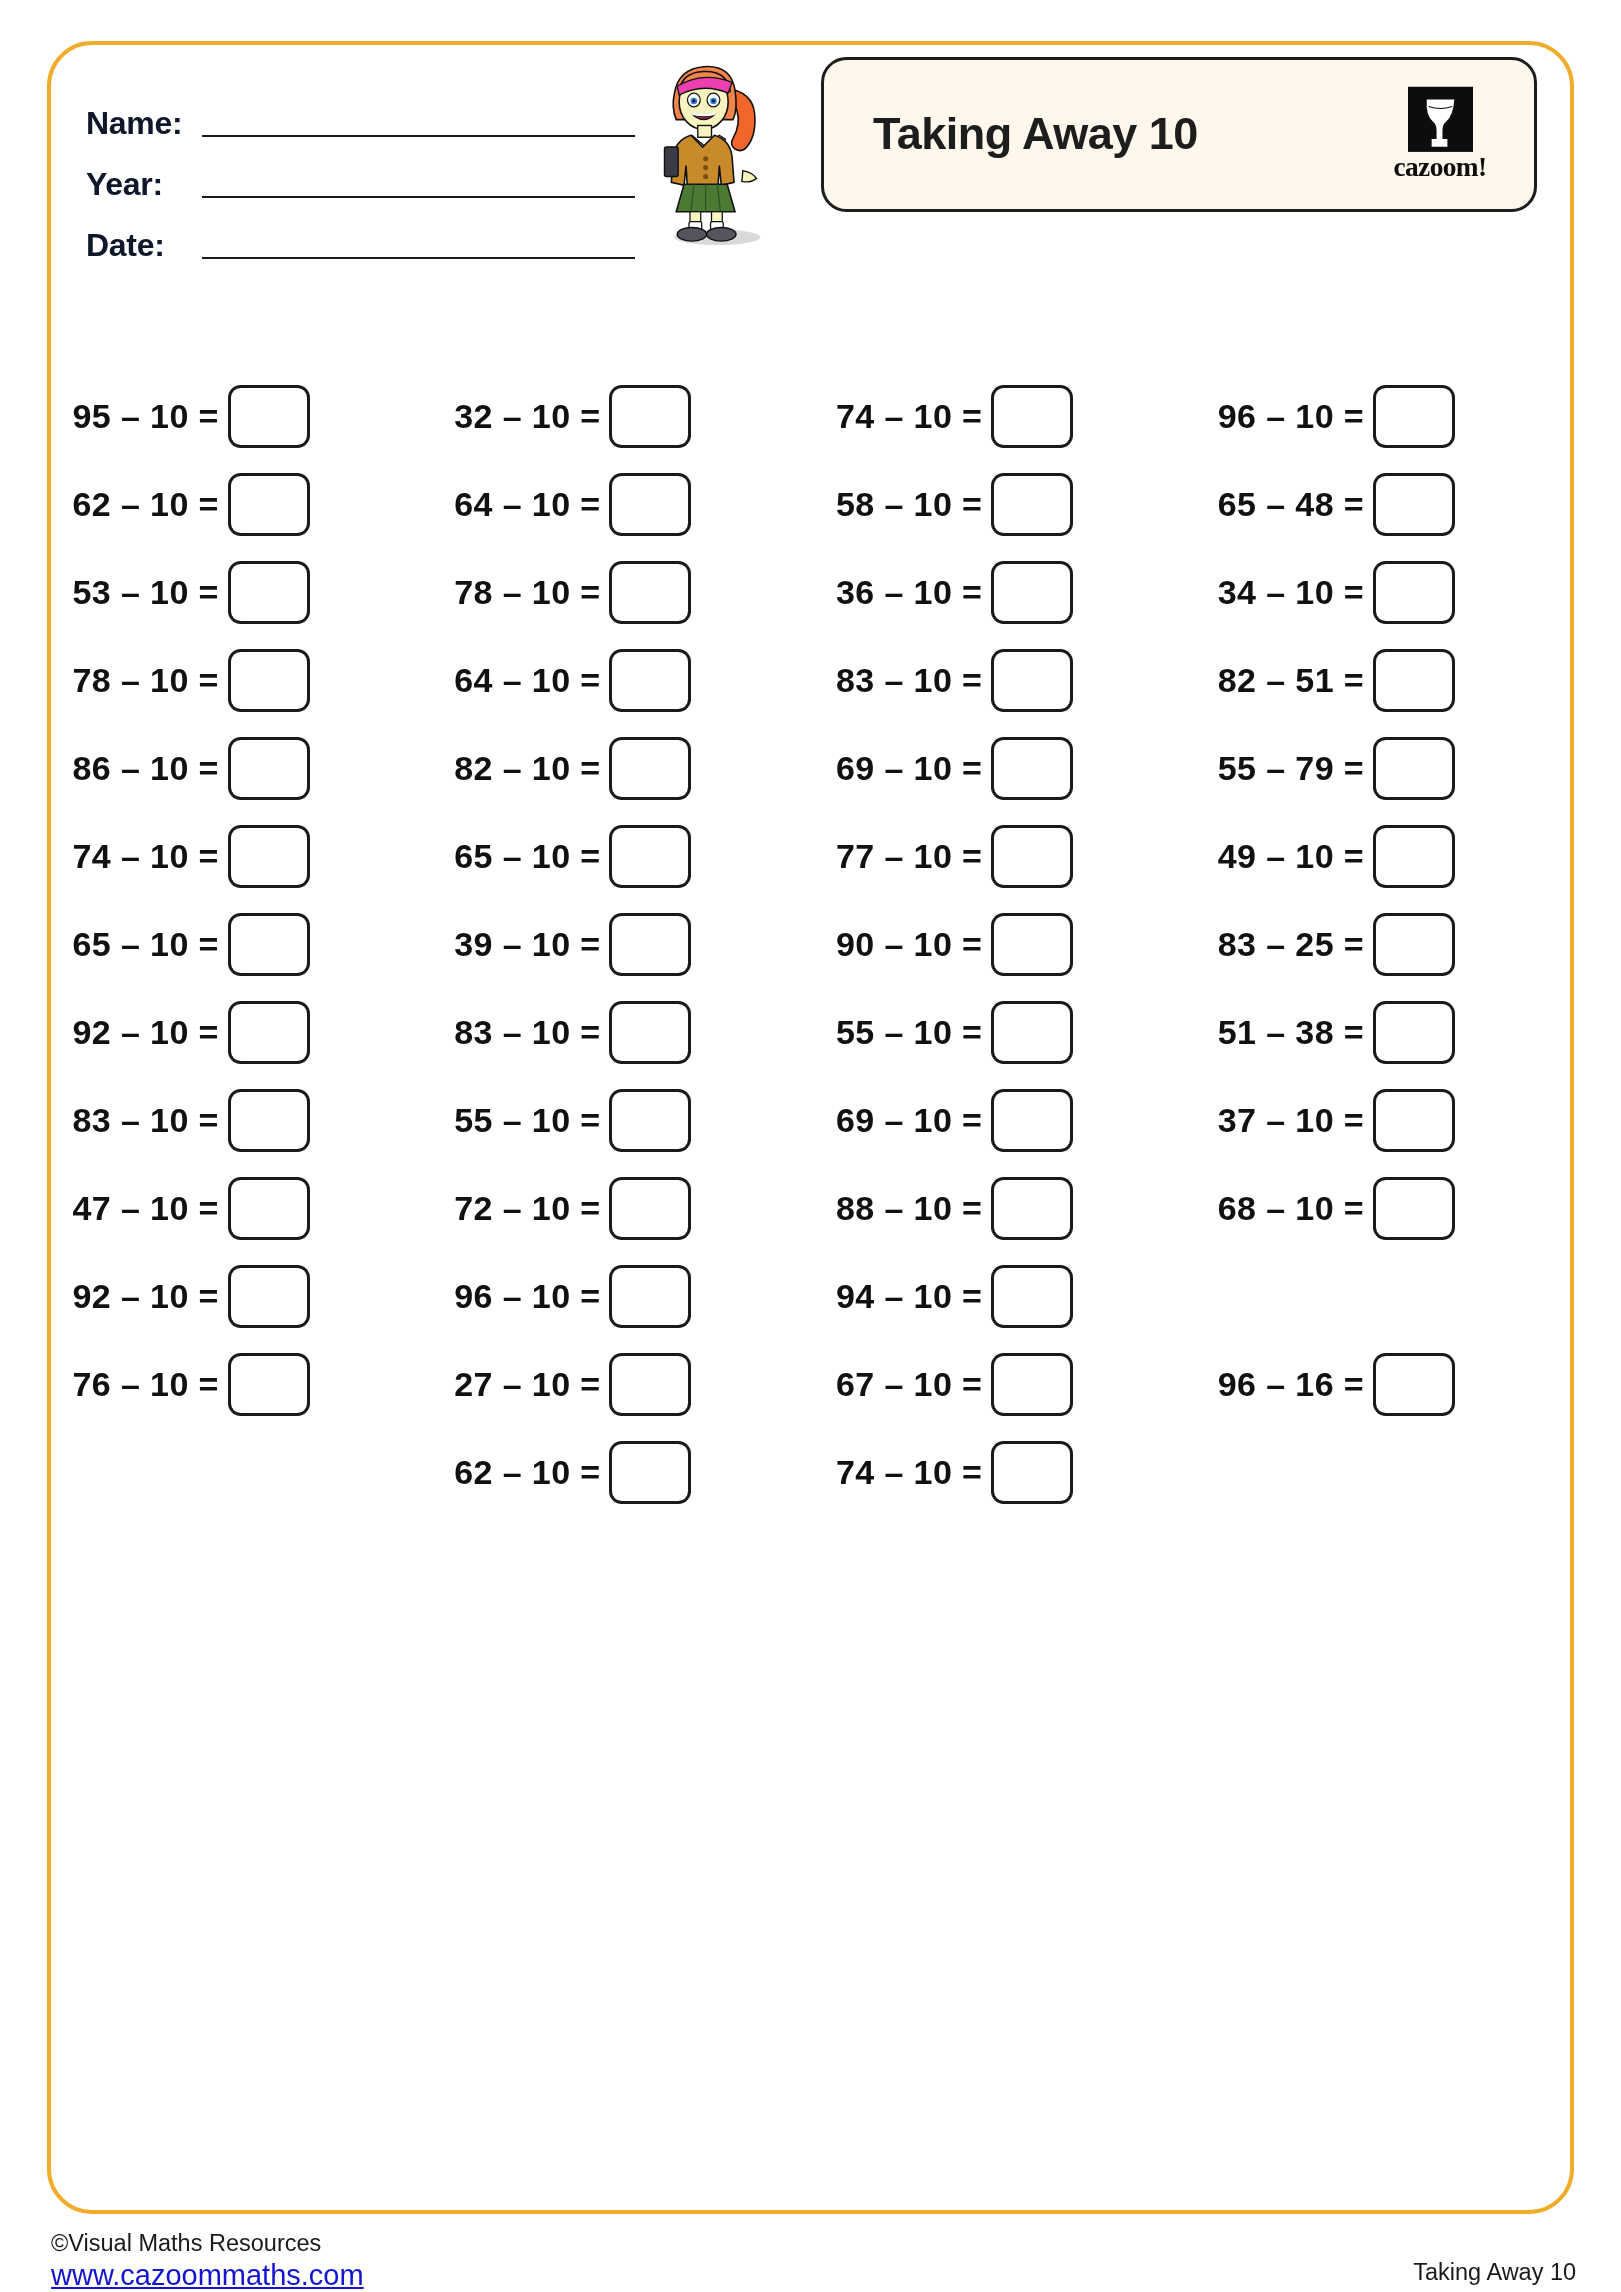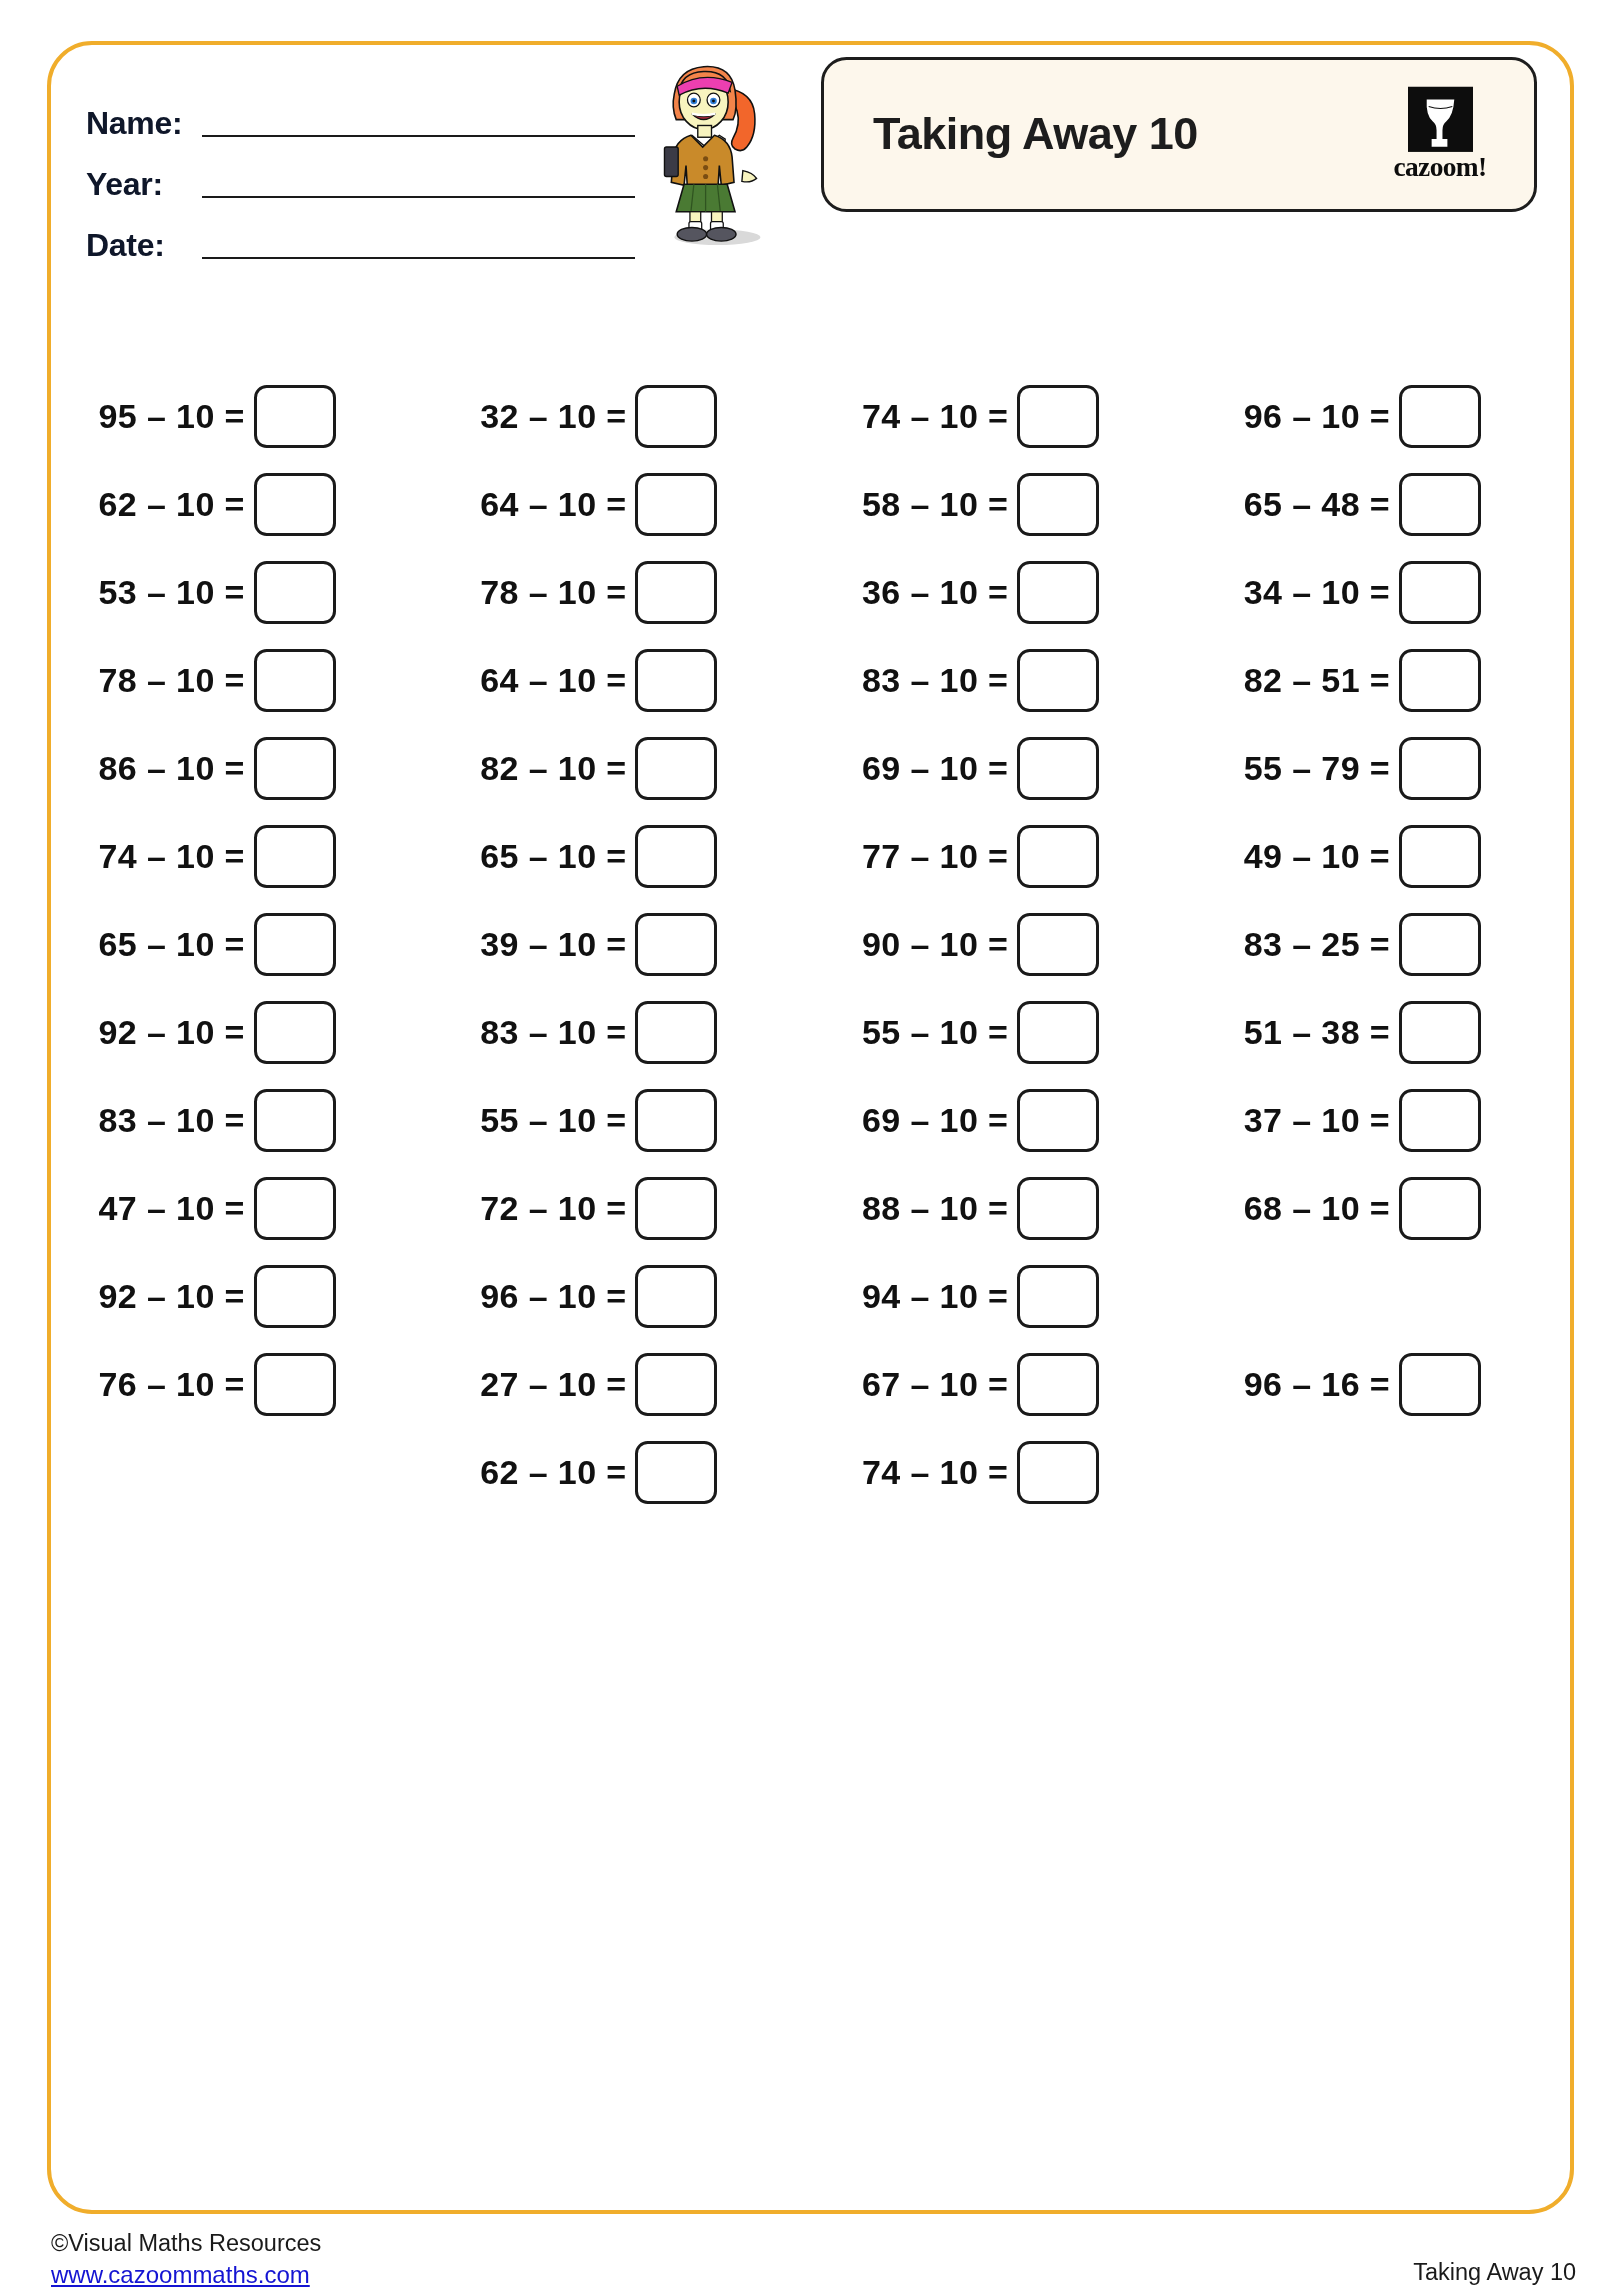--- a/index.html
+++ b/index.html
@@ -125,21 +125,20 @@
     letter-spacing: -0.6px;
     line-height: 1;
   }
 
   
   .grid {
     position: absolute;
     left: 47px;
     top: 372px;
     width: 1527px;
-    padding-left: 26px;
   }
   .grid-row {
     display: flex;
     height: 88px;
     align-items: center;
   }
   .cell {
     width: 25%;
     display: flex;
     align-items: center;
@@ -179,21 +178,21 @@
     position: absolute;
     left: 0;
     top: 0;
     font-size: 23.5px;
     line-height: 32px;
     color: #1a1a1a;
   }
   .footer-link {
     color: #1414d2;
     text-decoration: underline;
-    font-size: 24px;
+    font-size: 29px;
     display: inline-block;
   }
   .footer-right {
     position: absolute;
     right: 3.9px;
     top: 32px;
     font-size: 23.5px;
     color: #1a1a1a;
   }
 </style>

